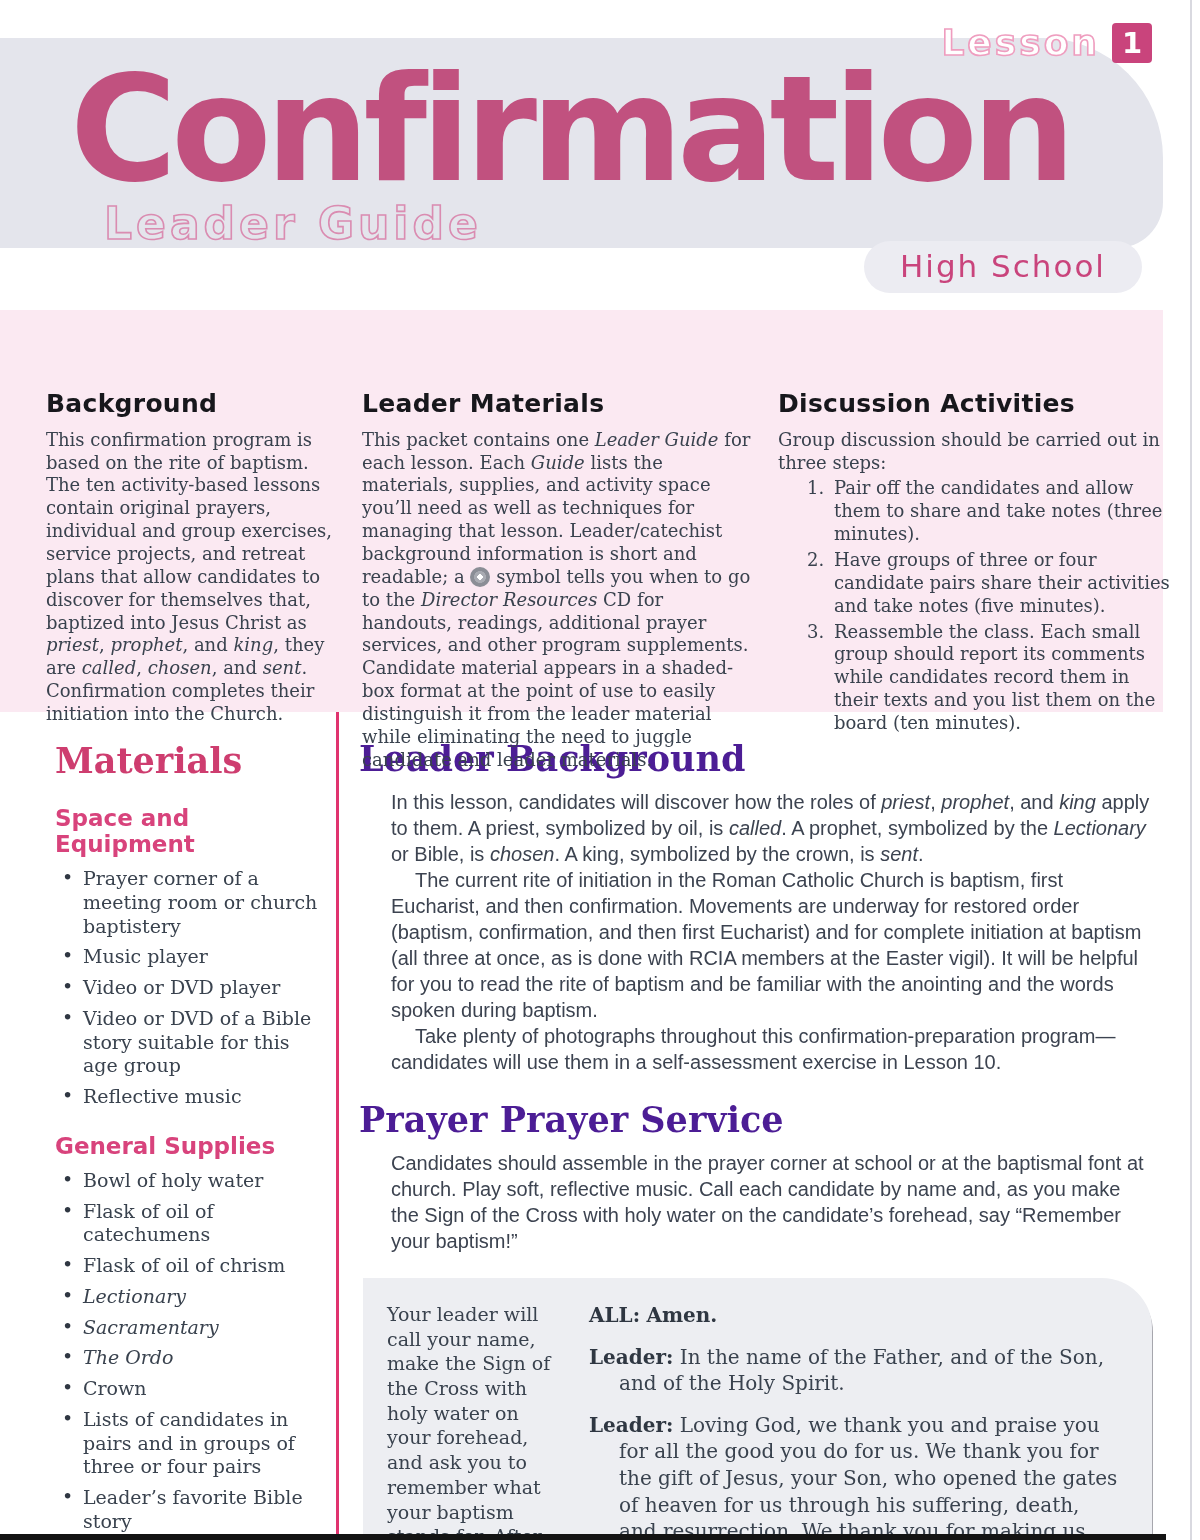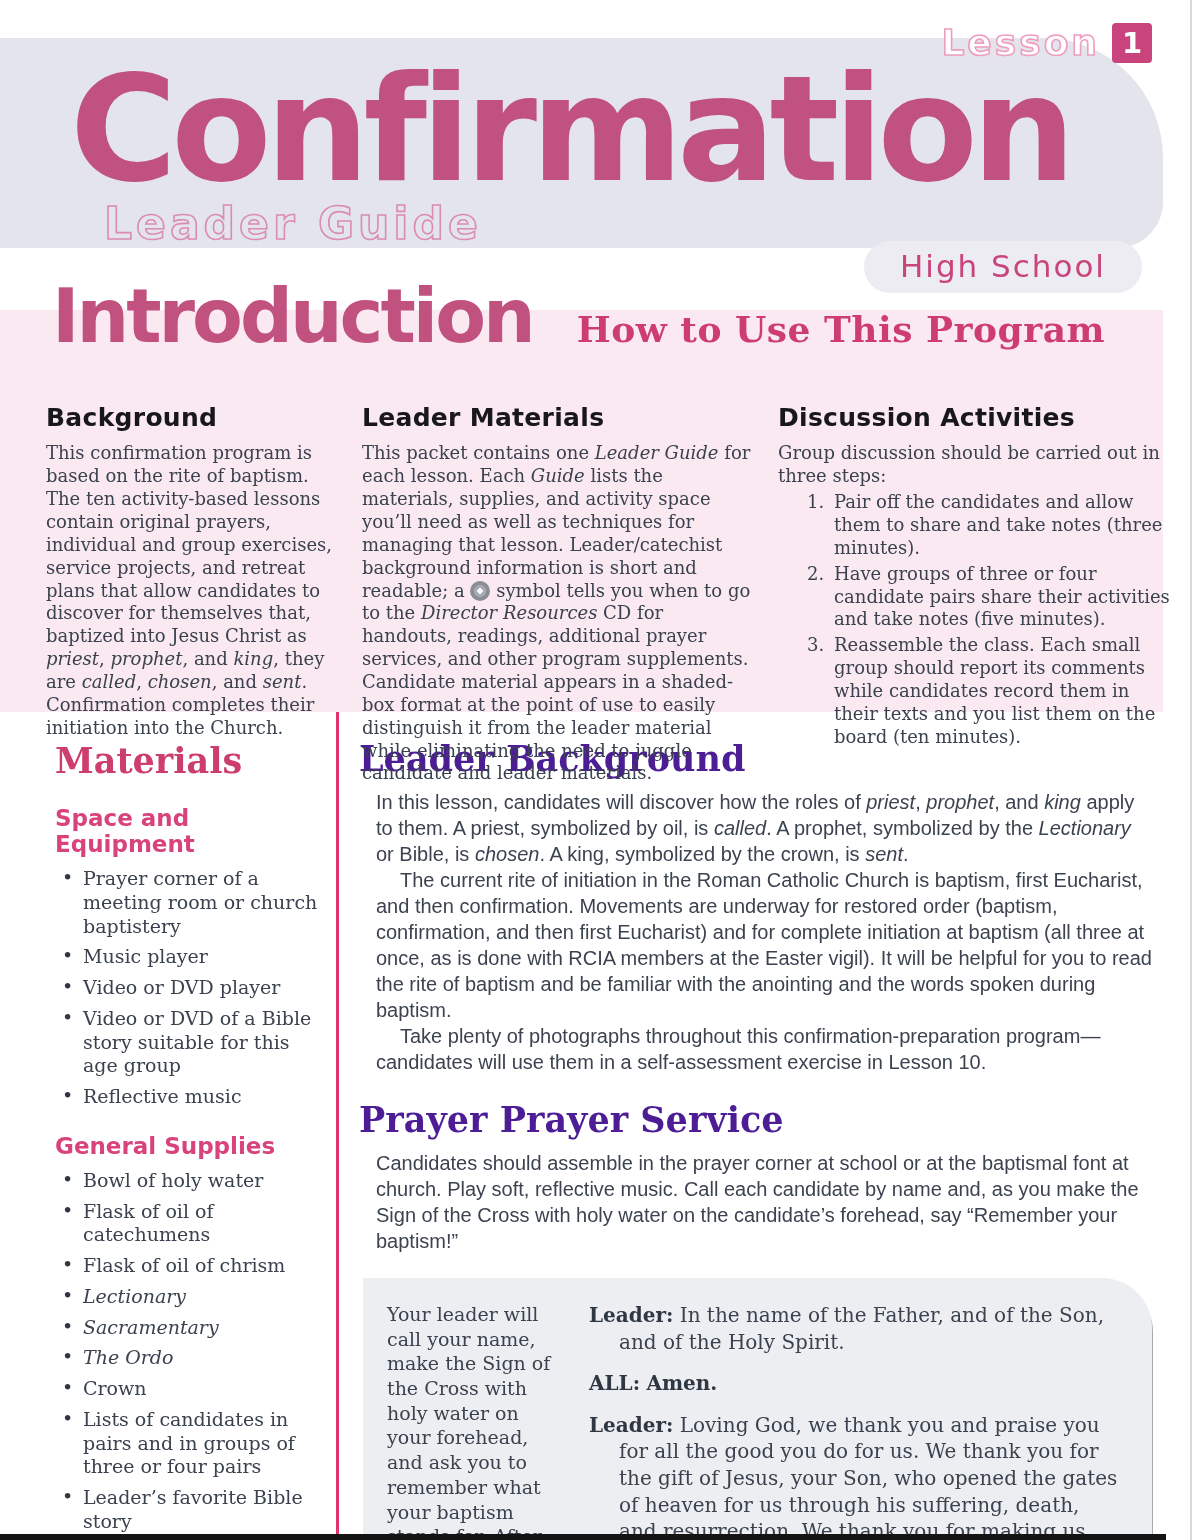--- a/index.html
+++ b/index.html
@@ -103,21 +103,21 @@
   }
   .content {
     flex:1; border-left:3px solid #e0336f;
     padding:14px 48px 0 20px; min-width:0;
   }
   .section-heading {
     font-family:"DejaVu Serif", serif; font-weight:bold;
     font-size:35px; color:#4c1d95; margin:12px 0 10px;
   }
   .section-body {
-    margin-left:17px; font-family:"Liberation Sans", sans-serif;
+    margin-left:32px; font-family:"Liberation Sans", sans-serif;
     font-size:20px; line-height:1.3; color:#3c4350;
   }
   .section-body p { margin:0; }
   .section-body p:not(:first-child) { text-indent:24px; }
   .prayer-box {
     margin:24px 0 0 4px; background:#edeef2;
     border-radius:0 50px 50px 0;
     padding:24px 34px 10px 24px;
     display:flex; gap:30px;
     box-shadow:2px 4px 0 -1px #a6a6ad;
@@ -141,24 +141,20 @@
   <div class="lesson-tag">
     <span class="lesson-word">Lesson</span>
     <span class="lesson-badge">1</span>
   </div>
   <div class="title">Confirmation</div>
   <div class="subtitle">Leader Guide</div>
   <div class="pill">High School</div>
 </header>
 
 <section class="intro">
-  <div class="intro-head">
-    <h1 class="intro-heading">Introduction</h1>
-    <h2 class="howto-heading">How to Use This Program</h2>
-  </div>
   <div class="intro-cols">
     <div class="col col1">
       <h3>Background</h3>
       <p>This confirmation program is based on the rite of baptism. The ten activity-based lessons contain original prayers, individual and group exercises, service projects, and retreat plans that allow candidates to discover for themselves that, baptized into Jesus Christ as <i>priest</i>, <i>prophet</i>, and <i>king</i>, they are <i>called</i>, <i>chosen</i>, and <i>sent</i>. Confirmation completes their initiation into the Church.</p>
     </div>
     <div class="col col2">
       <h3>Leader Materials</h3>
       <p>This packet contains one <i>Leader Guide</i> for each lesson. Each <i>Guide</i> lists the materials, supplies, and activity space you’ll need as well as techniques for managing that lesson. Leader/catechist background information is short and readable; a <span class="cd-icon"></span> symbol tells you when to go to the <i>Director Resources</i> CD for handouts, readings, additional prayer services, and other program supplements. Candidate material appears in a shaded-box format at the point of use to easily distinguish it from the leader material while eliminating the need to juggle candidate and leader materials.</p>
     </div>
     <div class="col col3">
@@ -208,22 +204,22 @@
       </div>
 
     <h2 class="section-heading" style="margin-top:24px;">Prayer Prayer Service</h2>
     <div class="section-body">
       <p>Candidates should assemble in the prayer corner at school or at the baptismal font at church. Play soft, reflective music. Call each candidate by name and, as you make the Sign of the Cross with holy water on the candidate’s forehead, say “Remember your baptism!”</p>
     </div>
 
     <div class="prayer-box">
       <div class="prayer-note">Your leader will call your name, make the Sign of the Cross with holy water on your forehead, and ask you to remember what your baptism stands for. After everyone has been signed, say the opening prayer.</div>
       <div class="prayer-dialogue">
+          <p class="dialogue-line"><strong>ALL:</strong> <strong>Amen.</strong></p>
           <p class="dialogue-line"><strong>Leader:</strong> In the name of the Father, and of the Son, and of the Holy Spirit.</p>
-          <p class="dialogue-line"><strong>ALL:</strong> <strong>Amen.</strong></p>
           <p class="dialogue-line"><strong>Leader:</strong> Loving God, we thank you and praise you for all the good you do for us. We thank you for the gift of Jesus, your Son, who opened the gates of heaven for us through his suffering, death, and resurrection. We thank you for making us your children through the sacrament of baptism. We ask you to help us prepare for the sacrament of confirmation. Open our minds and our hearts to your love. We ask this through Jesus Christ, our Lord.</p>
         </div>
     </div>
 
   </div>
 </div>
 
 <div class="scan-bottom"></div>
 <div class="scan-right"></div>
 

